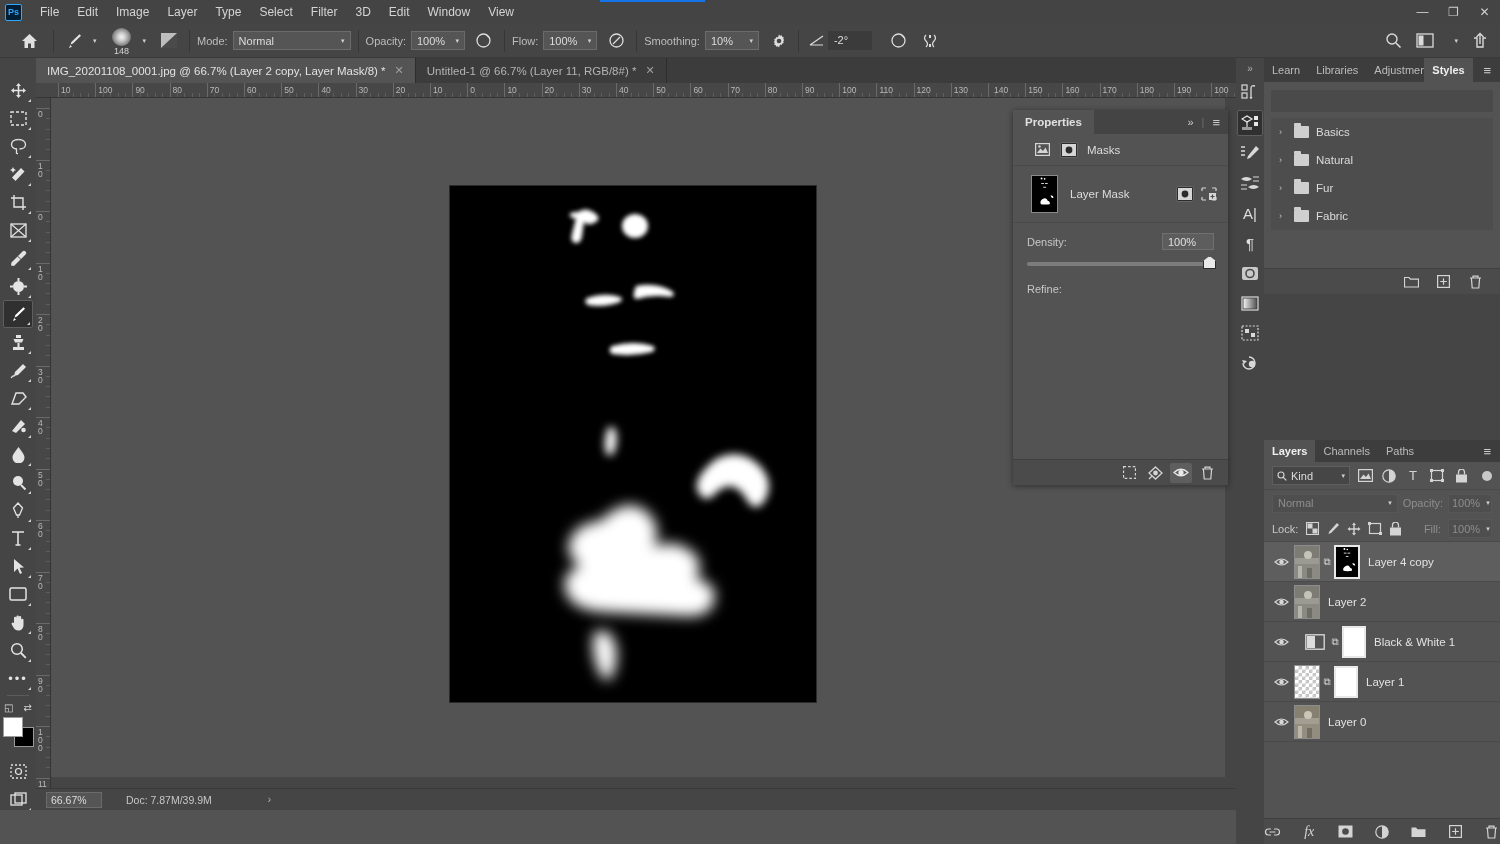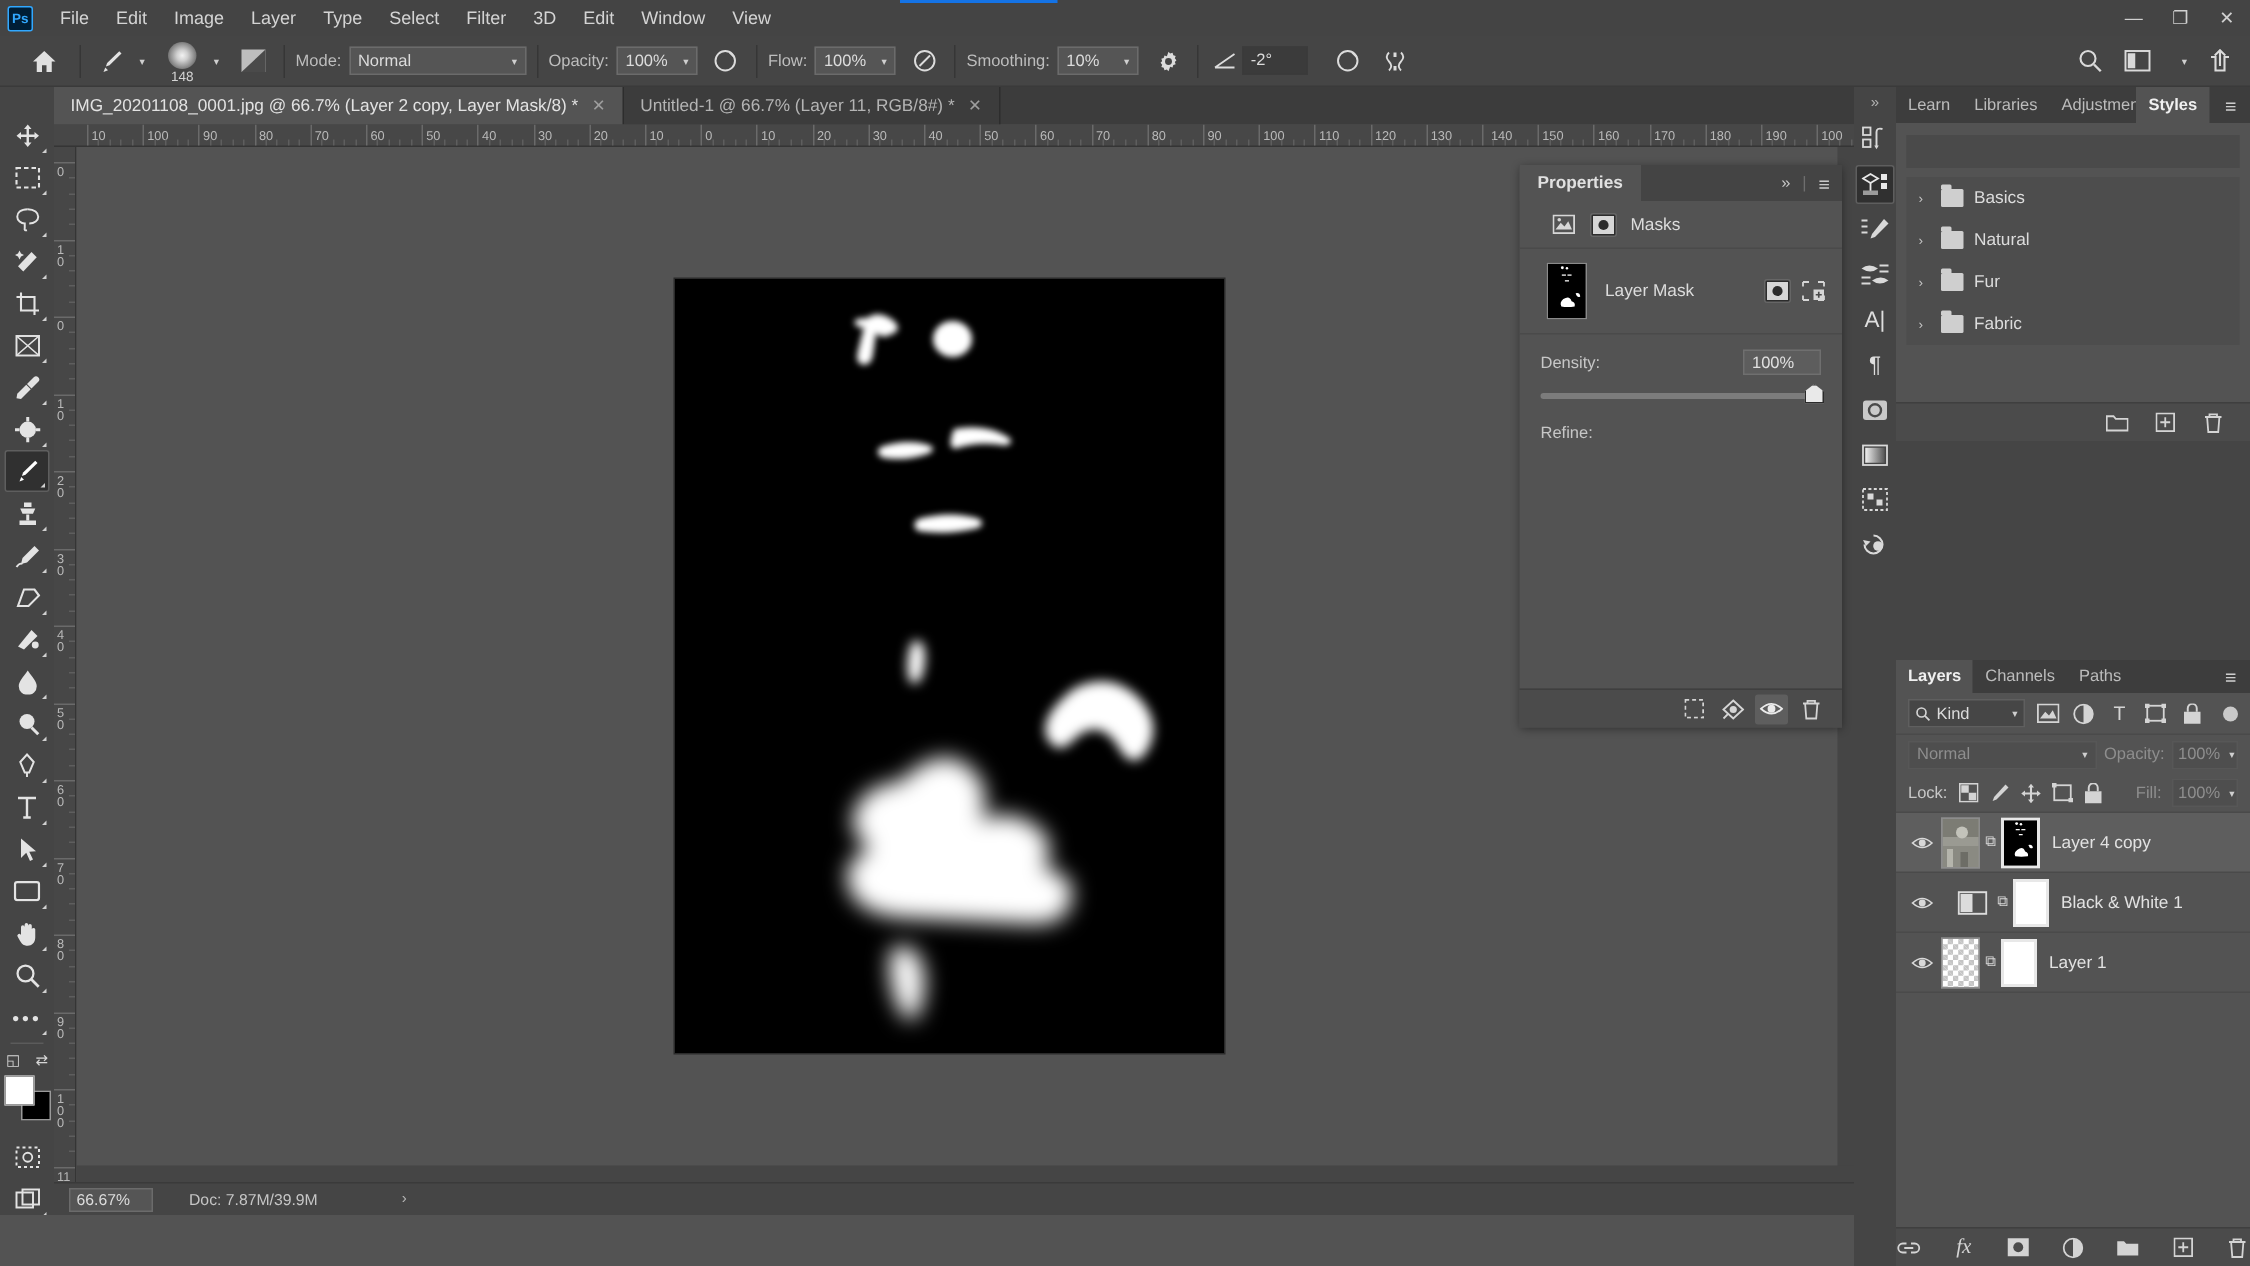--- a/index.html
+++ b/index.html
@@ -1341,52 +1341,90 @@
                 <rect x="192" y="98" width="45" height="14"></rect>
               <rect x="165" y="155" width="42" height="14"></rect>
               <path d="M150 335 q60 -45 85 20 q40 10 30 55 q-75 10 -140 0 q-20 -45 25 -75z"></path>
               <path d="M270 280 q45 -12 50 32 q-32 22 -50 -32z"></path>
             </g>
           </svg>
         </div>
         <div class="lname">Layer 4 copy</div>
       </div>
 
-
       <div class="layer-row">
         <div class="eye">
             <svg width="15" height="10" viewBox="0 0 15 10">
               <path d="M1 5 Q7.5 -1 14 5 Q7.5 11 1 5 Z" fill="none" stroke="#d8d8d8" stroke-width="1.1"></path>
               <circle cx="7.5" cy="5" r="2.3" fill="#d8d8d8"></circle>
             </svg>
           </div>
-        <div style="width:26px;display:flex;align-items:center;justify-content:center;margin-left:8px;">
-          <svg width="20" height="16" viewBox="0 0 20 16">
-              <rect x="0.8" y="0.8" width="18.4" height="14.4" fill="none" stroke="#dcdcdc" stroke-width="1.3"></rect>
-              <rect x="2" y="2" width="8" height="12" fill="#dcdcdc"></rect>
-            </svg>
-        </div>
-        <div class="link-ico">⧉</div>
-        <div style="width:24px;height:32px;background:#ffffff;border:2px solid #e8e8e8;"></div>
-        <div class="lname">Black &amp; White 1</div>
+        <div class="lthumb">
+          <svg width="26" height="34" viewBox="0 0 26 34">
+              <rect width="26" height="34" fill="#9a9a92"></rect>
+              <rect y="0" width="26" height="12" fill="#7c7c74"></rect>
+              <circle cx="13" cy="9" r="4" fill="#c3c3ba"></circle>
+              <rect y="18" width="26" height="16" fill="#8a8a82"></rect>
+              <rect x="3" y="20" width="4" height="12" fill="#b5b5ac"></rect>
+              <rect x="12" y="22" width="5" height="10" fill="#6d6d66"></rect>
+            </svg>
+        </div>
+        <div class="lname">Layer 2</div>
       </div>
 
       <div class="layer-row">
         <div class="eye">
             <svg width="15" height="10" viewBox="0 0 15 10">
               <path d="M1 5 Q7.5 -1 14 5 Q7.5 11 1 5 Z" fill="none" stroke="#d8d8d8" stroke-width="1.1"></path>
               <circle cx="7.5" cy="5" r="2.3" fill="#d8d8d8"></circle>
             </svg>
           </div>
+        <div style="width:26px;display:flex;align-items:center;justify-content:center;margin-left:8px;">
+          <svg width="20" height="16" viewBox="0 0 20 16">
+              <rect x="0.8" y="0.8" width="18.4" height="14.4" fill="none" stroke="#dcdcdc" stroke-width="1.3"></rect>
+              <rect x="2" y="2" width="8" height="12" fill="#dcdcdc"></rect>
+            </svg>
+        </div>
+        <div class="link-ico">⧉</div>
+        <div style="width:24px;height:32px;background:#ffffff;border:2px solid #e8e8e8;"></div>
+        <div class="lname">Black &amp; White 1</div>
+      </div>
+
+      <div class="layer-row">
+        <div class="eye">
+            <svg width="15" height="10" viewBox="0 0 15 10">
+              <path d="M1 5 Q7.5 -1 14 5 Q7.5 11 1 5 Z" fill="none" stroke="#d8d8d8" stroke-width="1.1"></path>
+              <circle cx="7.5" cy="5" r="2.3" fill="#d8d8d8"></circle>
+            </svg>
+          </div>
         <div class="lthumb checker"></div>
         <div class="link-ico">⧉</div>
         <div style="width:24px;height:32px;background:#ffffff;border:2px solid #e8e8e8;"></div>
         <div class="lname">Layer 1</div>
       </div>
 
+      <div class="layer-row">
+        <div class="eye">
+            <svg width="15" height="10" viewBox="0 0 15 10">
+              <path d="M1 5 Q7.5 -1 14 5 Q7.5 11 1 5 Z" fill="none" stroke="#d8d8d8" stroke-width="1.1"></path>
+              <circle cx="7.5" cy="5" r="2.3" fill="#d8d8d8"></circle>
+            </svg>
+          </div>
+        <div class="lthumb">
+          <svg width="26" height="34" viewBox="0 0 26 34">
+              <rect width="26" height="34" fill="#a39d92"></rect>
+              <rect y="0" width="26" height="12" fill="#85806f"></rect>
+              <circle cx="13" cy="9" r="4" fill="#cbc5b8"></circle>
+              <rect y="18" width="26" height="16" fill="#938d80"></rect>
+              <rect x="3" y="20" width="4" height="12" fill="#bcb6a8"></rect>
+              <rect x="12" y="22" width="5" height="10" fill="#726d61"></rect>
+            </svg>
+        </div>
+        <div class="lname">Layer 0</div>
+      </div>
 
       <div class="lp-foot">
         <div class="pf-ico">
           <svg width="17" height="10" viewBox="0 0 17 10">
               <path d="M7 2 H4.5 a3 3 0 0 0 0 6 H7 M10 2 H12.5 a3 3 0 0 1 0 6 H10 M5.5 5 H11.5" fill="none" stroke="#d4d4d4" stroke-width="1.2"></path>
             </svg>
         </div>
         <div class="pf-ico">
             <span style="font-style:italic;font-family:'Liberation Serif',serif;font-size:14px;">fx</span>
           </div>

